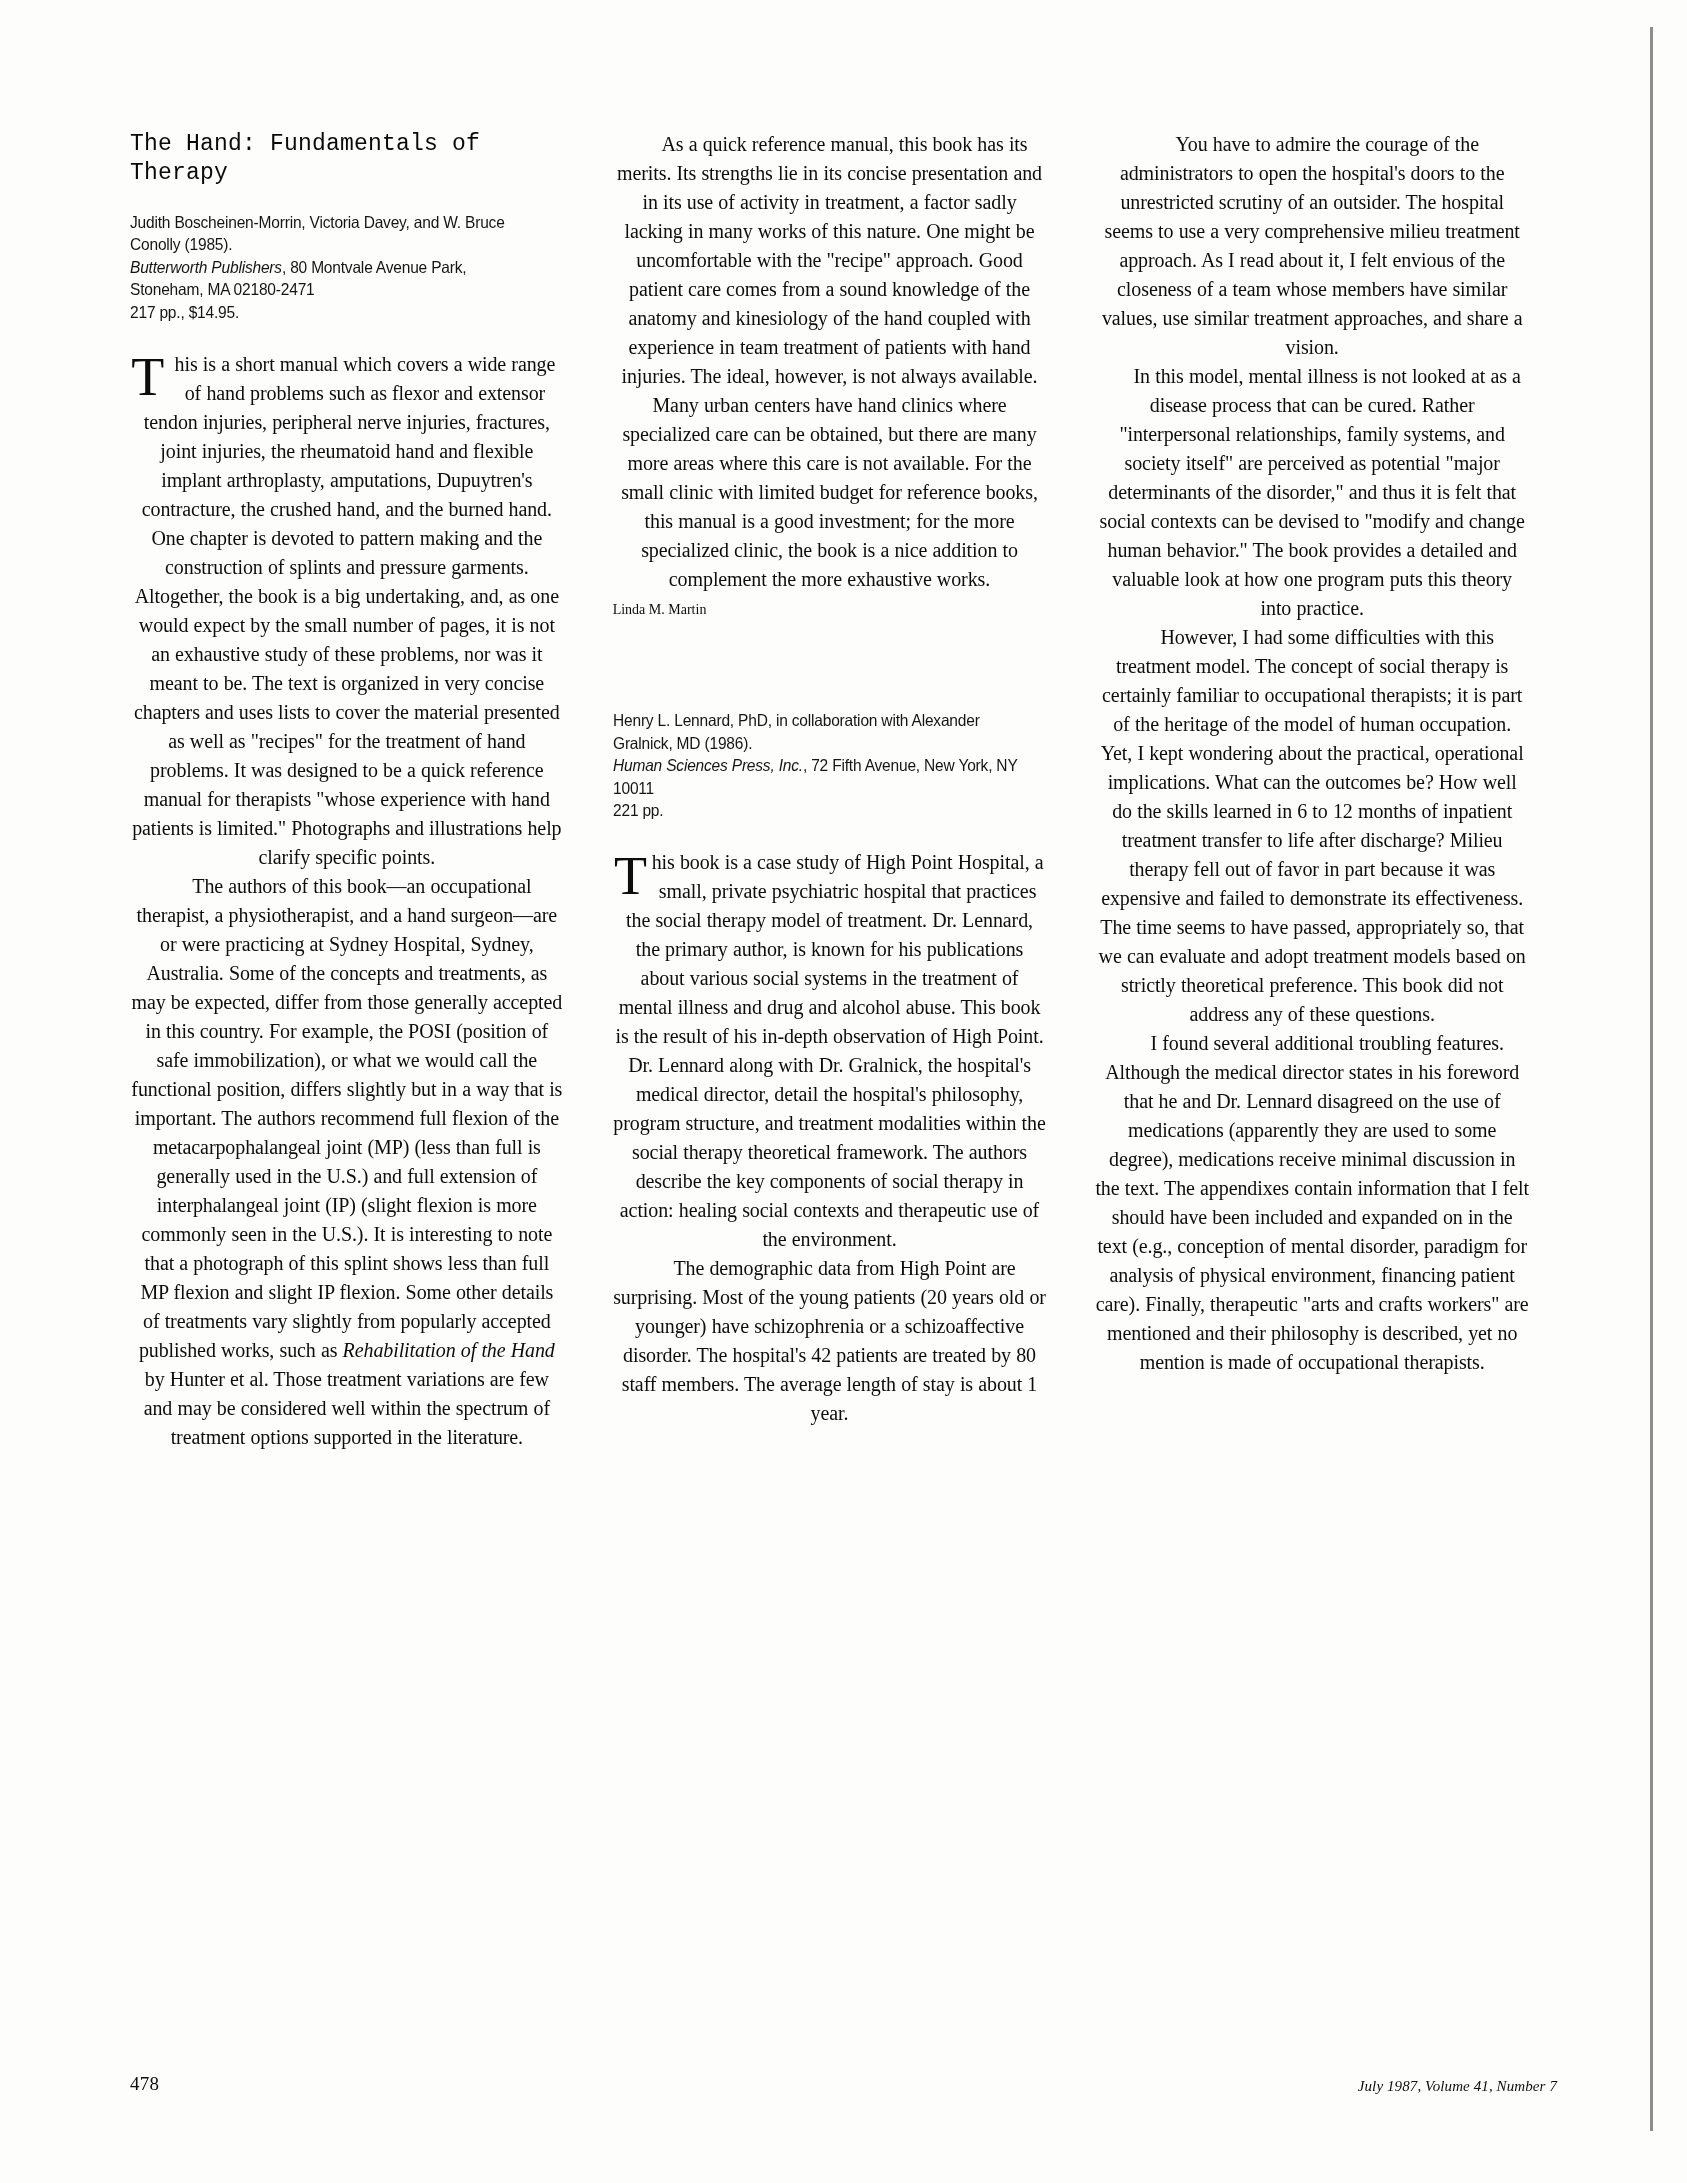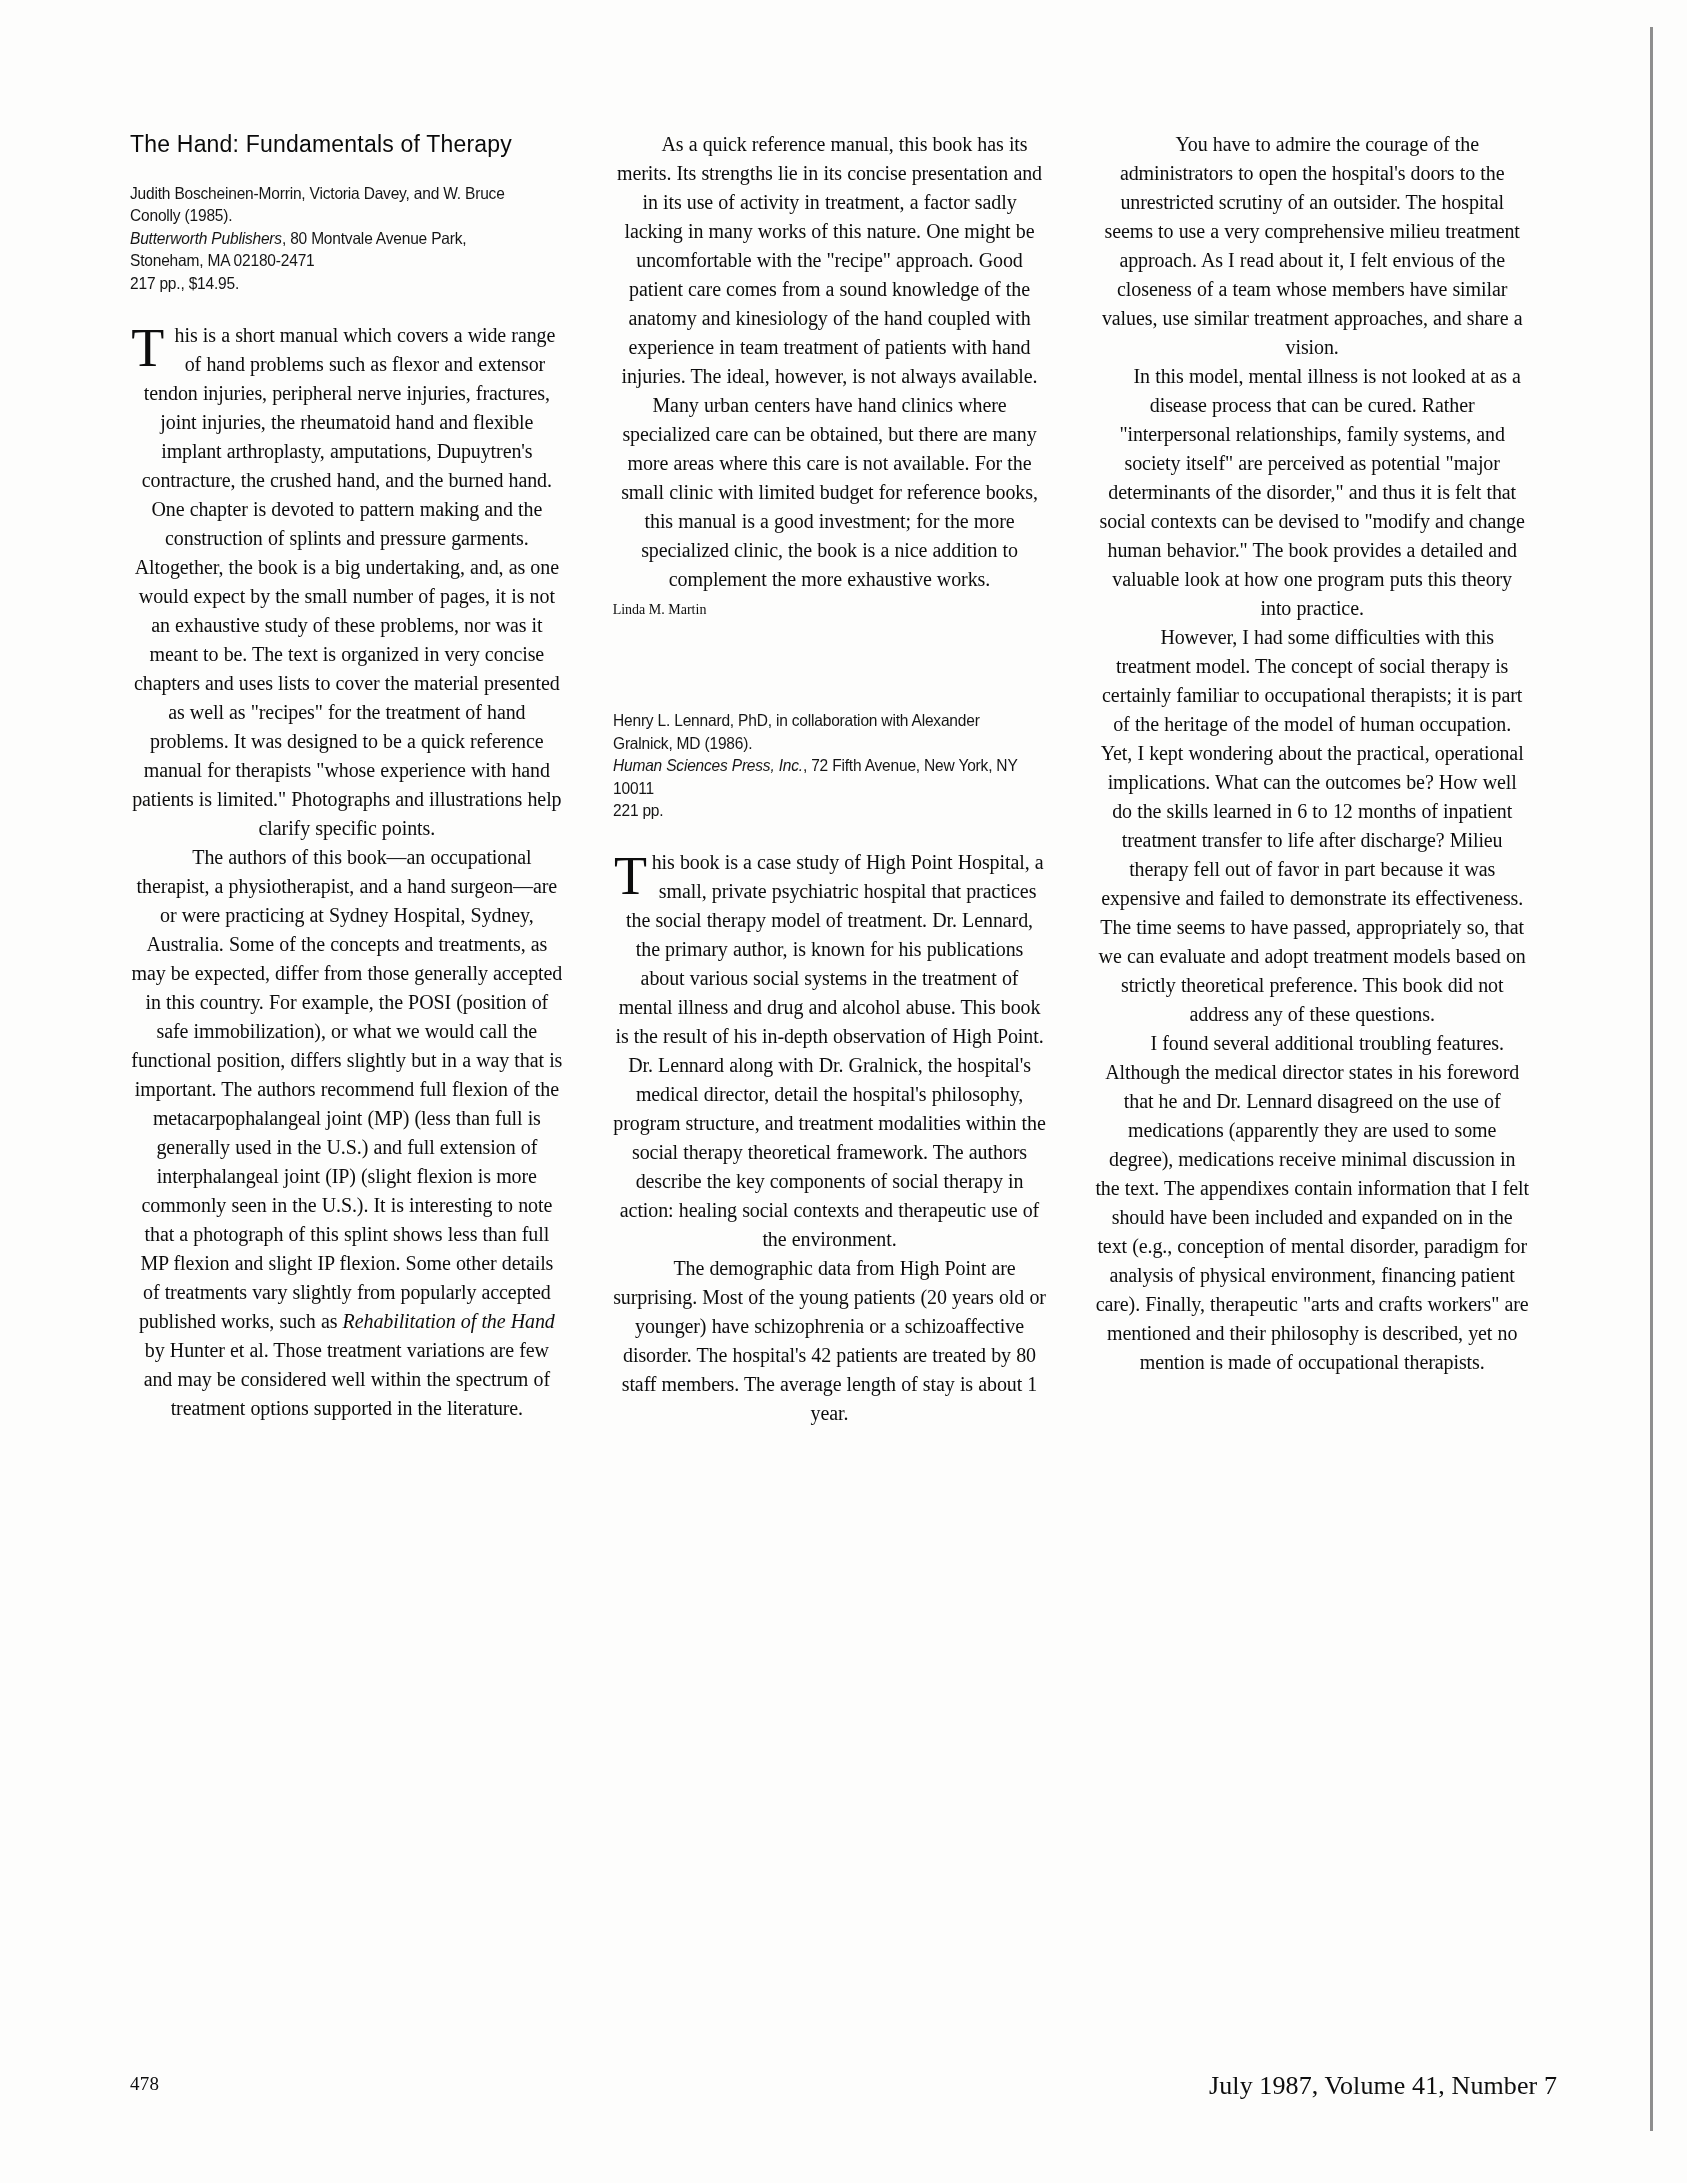--- a/index.html
+++ b/index.html
@@ -36,21 +36,21 @@
     display: flex;
     gap: 49px;
   }
   .col {
     width: 434px;
     position: relative;
   }
 
   
   .review-title {
-    font-family: Liberation Sans, sans-serif;
+    font-family: Liberation Mono, monospace;
     font-size: 23px;
     line-height: 29px;
     font-weight: 400;
     letter-spacing: 0.2px;
     margin: 0 0 22.5px 0;
     color: #0a0a0a;
   }
 
   
   .biblio {
@@ -127,22 +127,23 @@
     left: 0;
     top: 0;
     font-size: 19px;
     line-height: 30px;
     letter-spacing: 0.3px;
   }
   .journal-line {
     position: absolute;
     right: 0;
     top: 2.6px;
-    font-size: 26px;
+    font-size: 15px;
     line-height: 28px;
+    font-style: italic;
     letter-spacing: 0.1px;
   }
 </style>
 </head>
 <body>
 
 <div class="page">
 
   <div class="scan-rule"></div>
 

